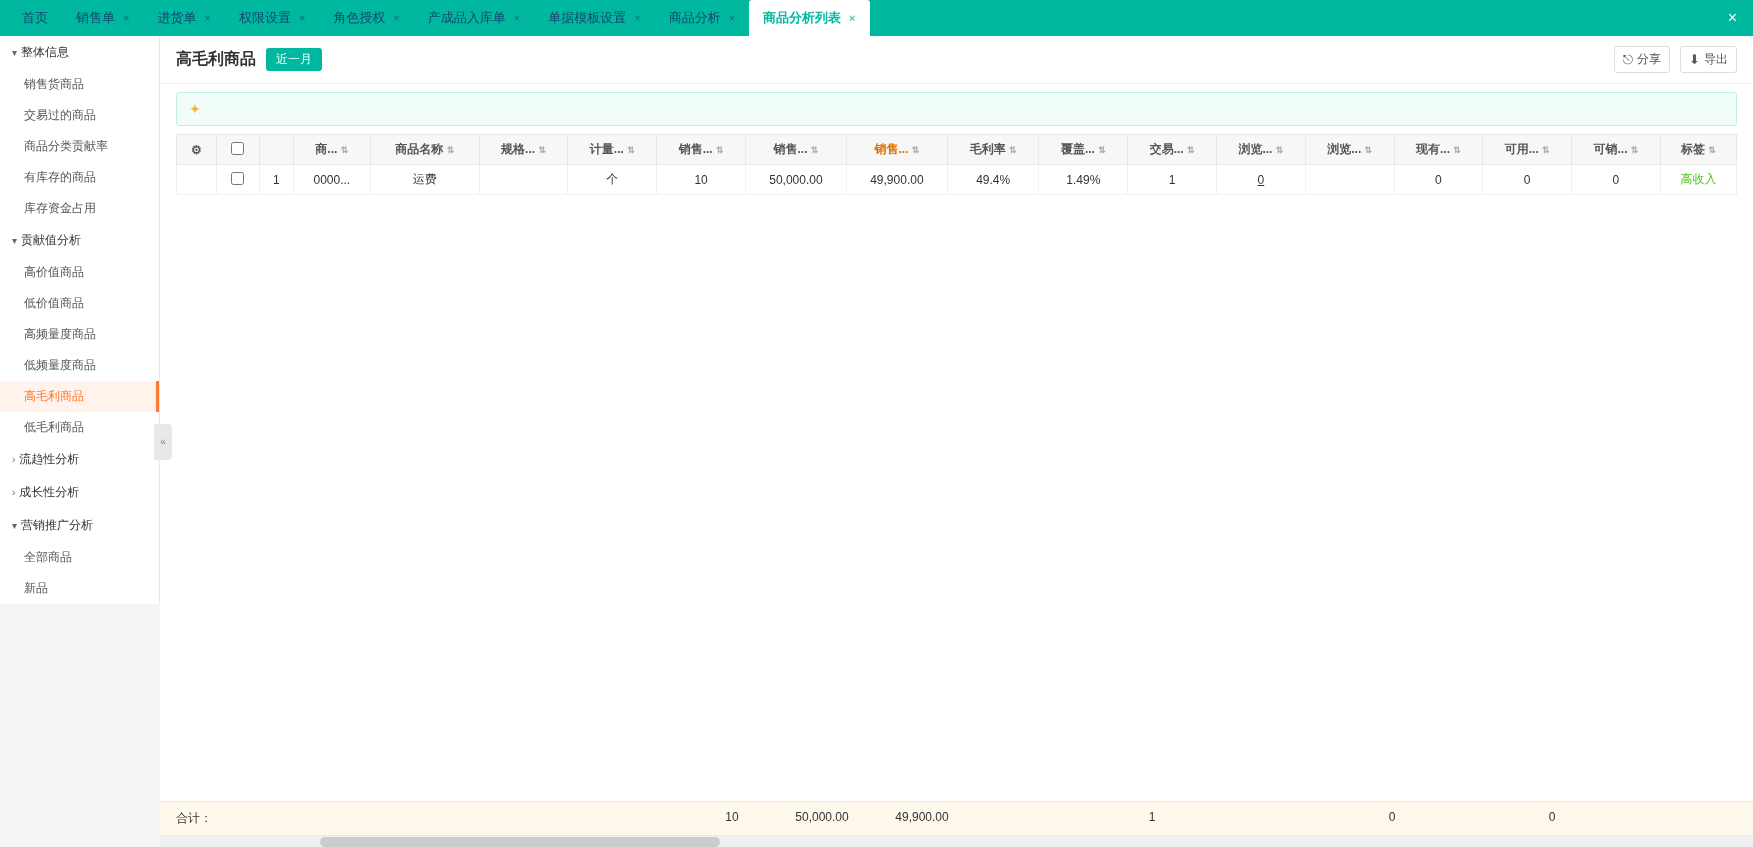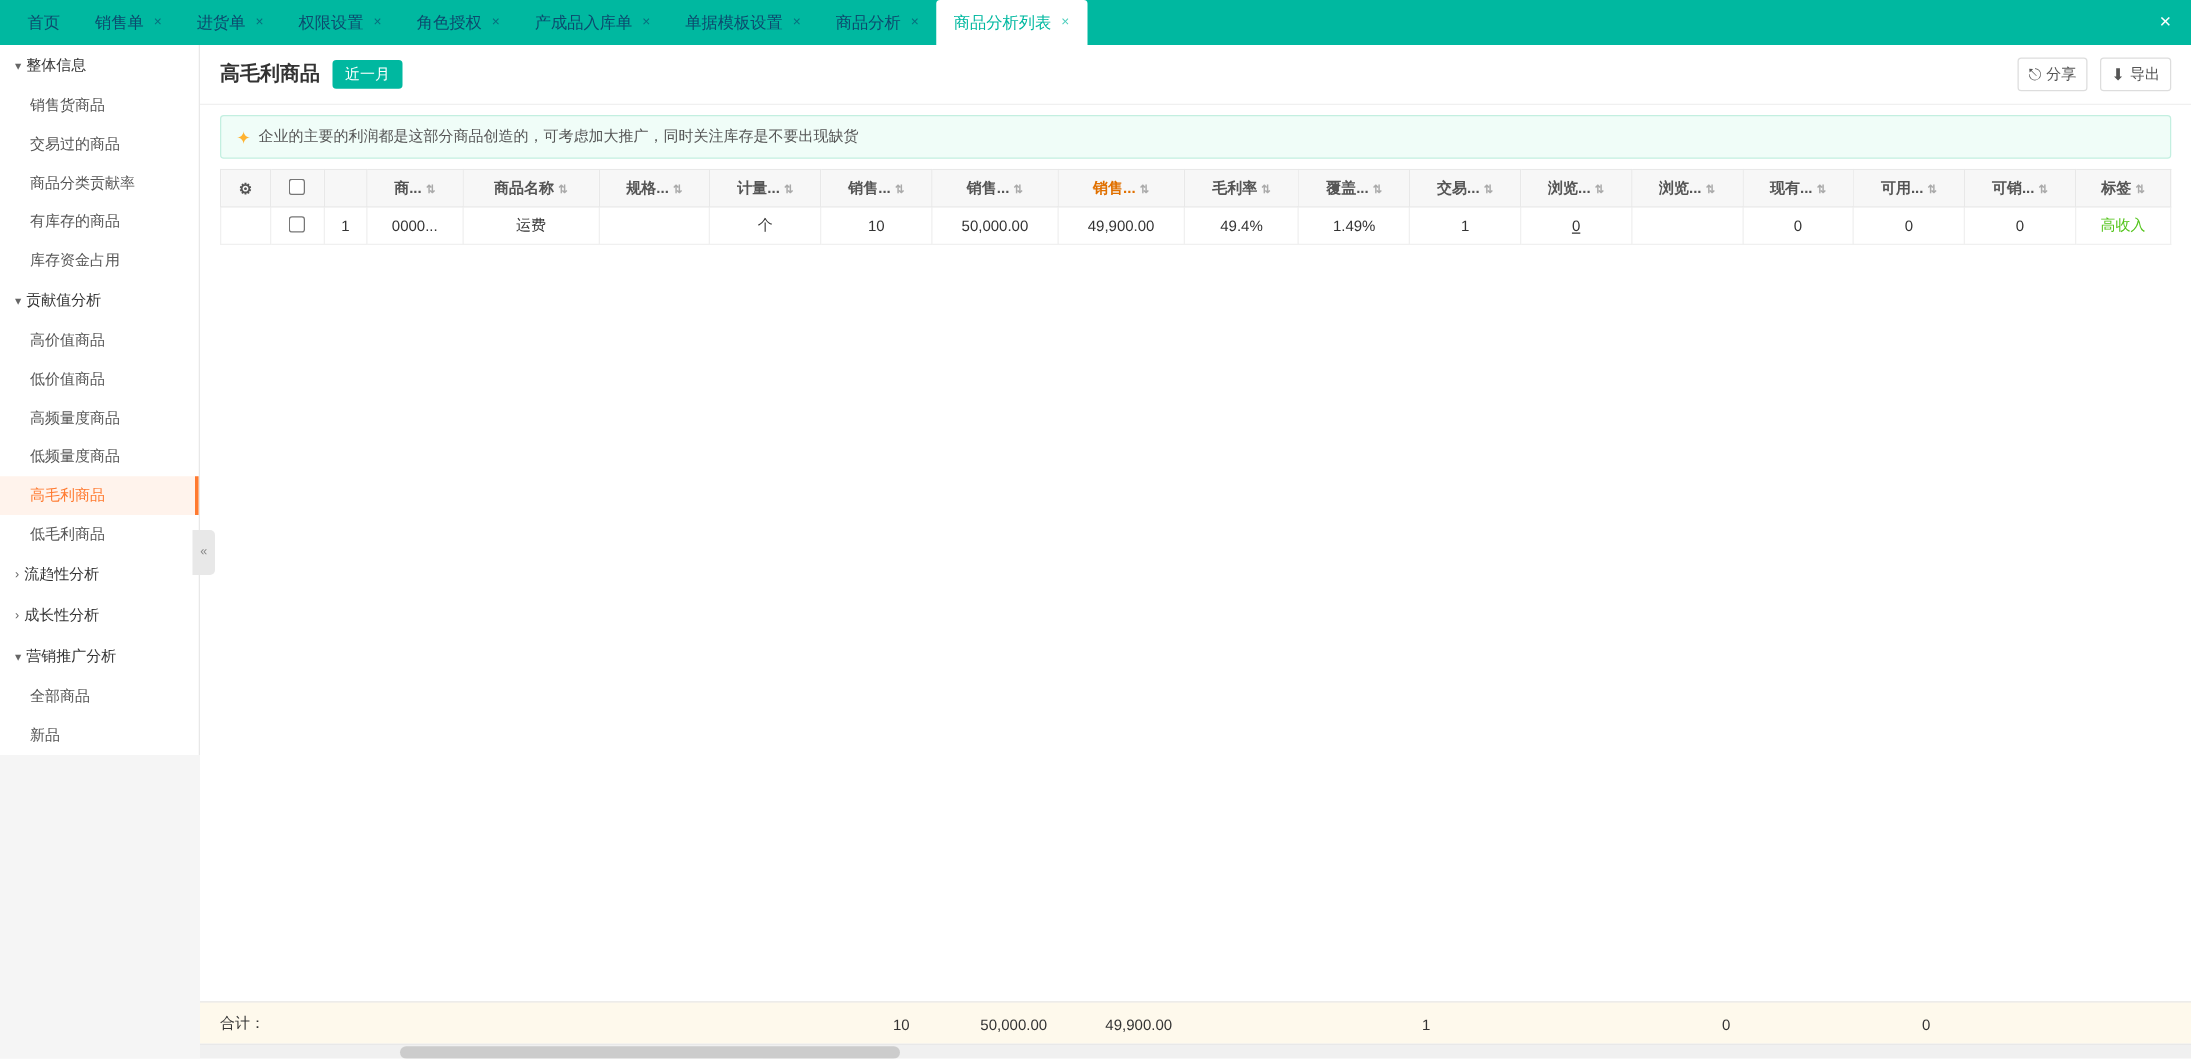--- a/index.html
+++ b/index.html
@@ -22,20 +22,21 @@
       align-items: center;
       cursor: pointer;
       font-size: 13px;
       white-space: nowrap;
       gap: 4px;
     }
     .nav-tab.active {
       background: #fff;
       color: #00b8a0;
       border-radius: 3px 3px 0 0;
+      font-weight: bold;
     }
     .nav-tab .close-x {
       font-size: 11px;
       margin-left: 4px;
       opacity: 0.7;
     }
     .nav-close-btn {
       margin-left: auto;
       color: #fff;
       font-size: 16px;
@@ -198,22 +199,22 @@
     }
     .tag-green { color: #52c41a; font-weight: 400; margin-top: 29px; }
     .link-underline { text-decoration: underline; cursor: pointer; color: #333; }
 
     
     .footer-total {
       background: #fef9ec;
       border-top: 1px solid #e8e8e8;
       padding: 8px 16px;
       display: flex;
-      align-items: flex-end;
-      gap: 5px;
+      align-items: flex-start;
+      gap: 16px;
       font-size: 12px;
       color: #333;
     }
     .footer-total .label {
       min-width: 80px;
       font-weight: 500;
     }
     .footer-cell {
       text-align: center;
       padding: 0 8px;
@@ -387,21 +388,20 @@
         </button>
         <button class="action-btn">
           <span style="font-size:13px;">⬇</span>
           <span>导出</span>
         </button>
       </div>
     </div>
 
     <div class="info-banner">
       <span class="info-icon">✦</span>
-      <span>企业的主要的利润都是这部分商品创造的，可考虑加大推广，同时关注库存是不要出现缺货</span>
     </div>
 
     <div class="table-wrapper">
       <table>
         <thead>
           <tr>
             <th>⚙</th>
             <th><input type="checkbox" style=""></th>
             <th></th>
             <th>商... <span style="font-size:9px; color:#aaa;">⇅</span></th>

